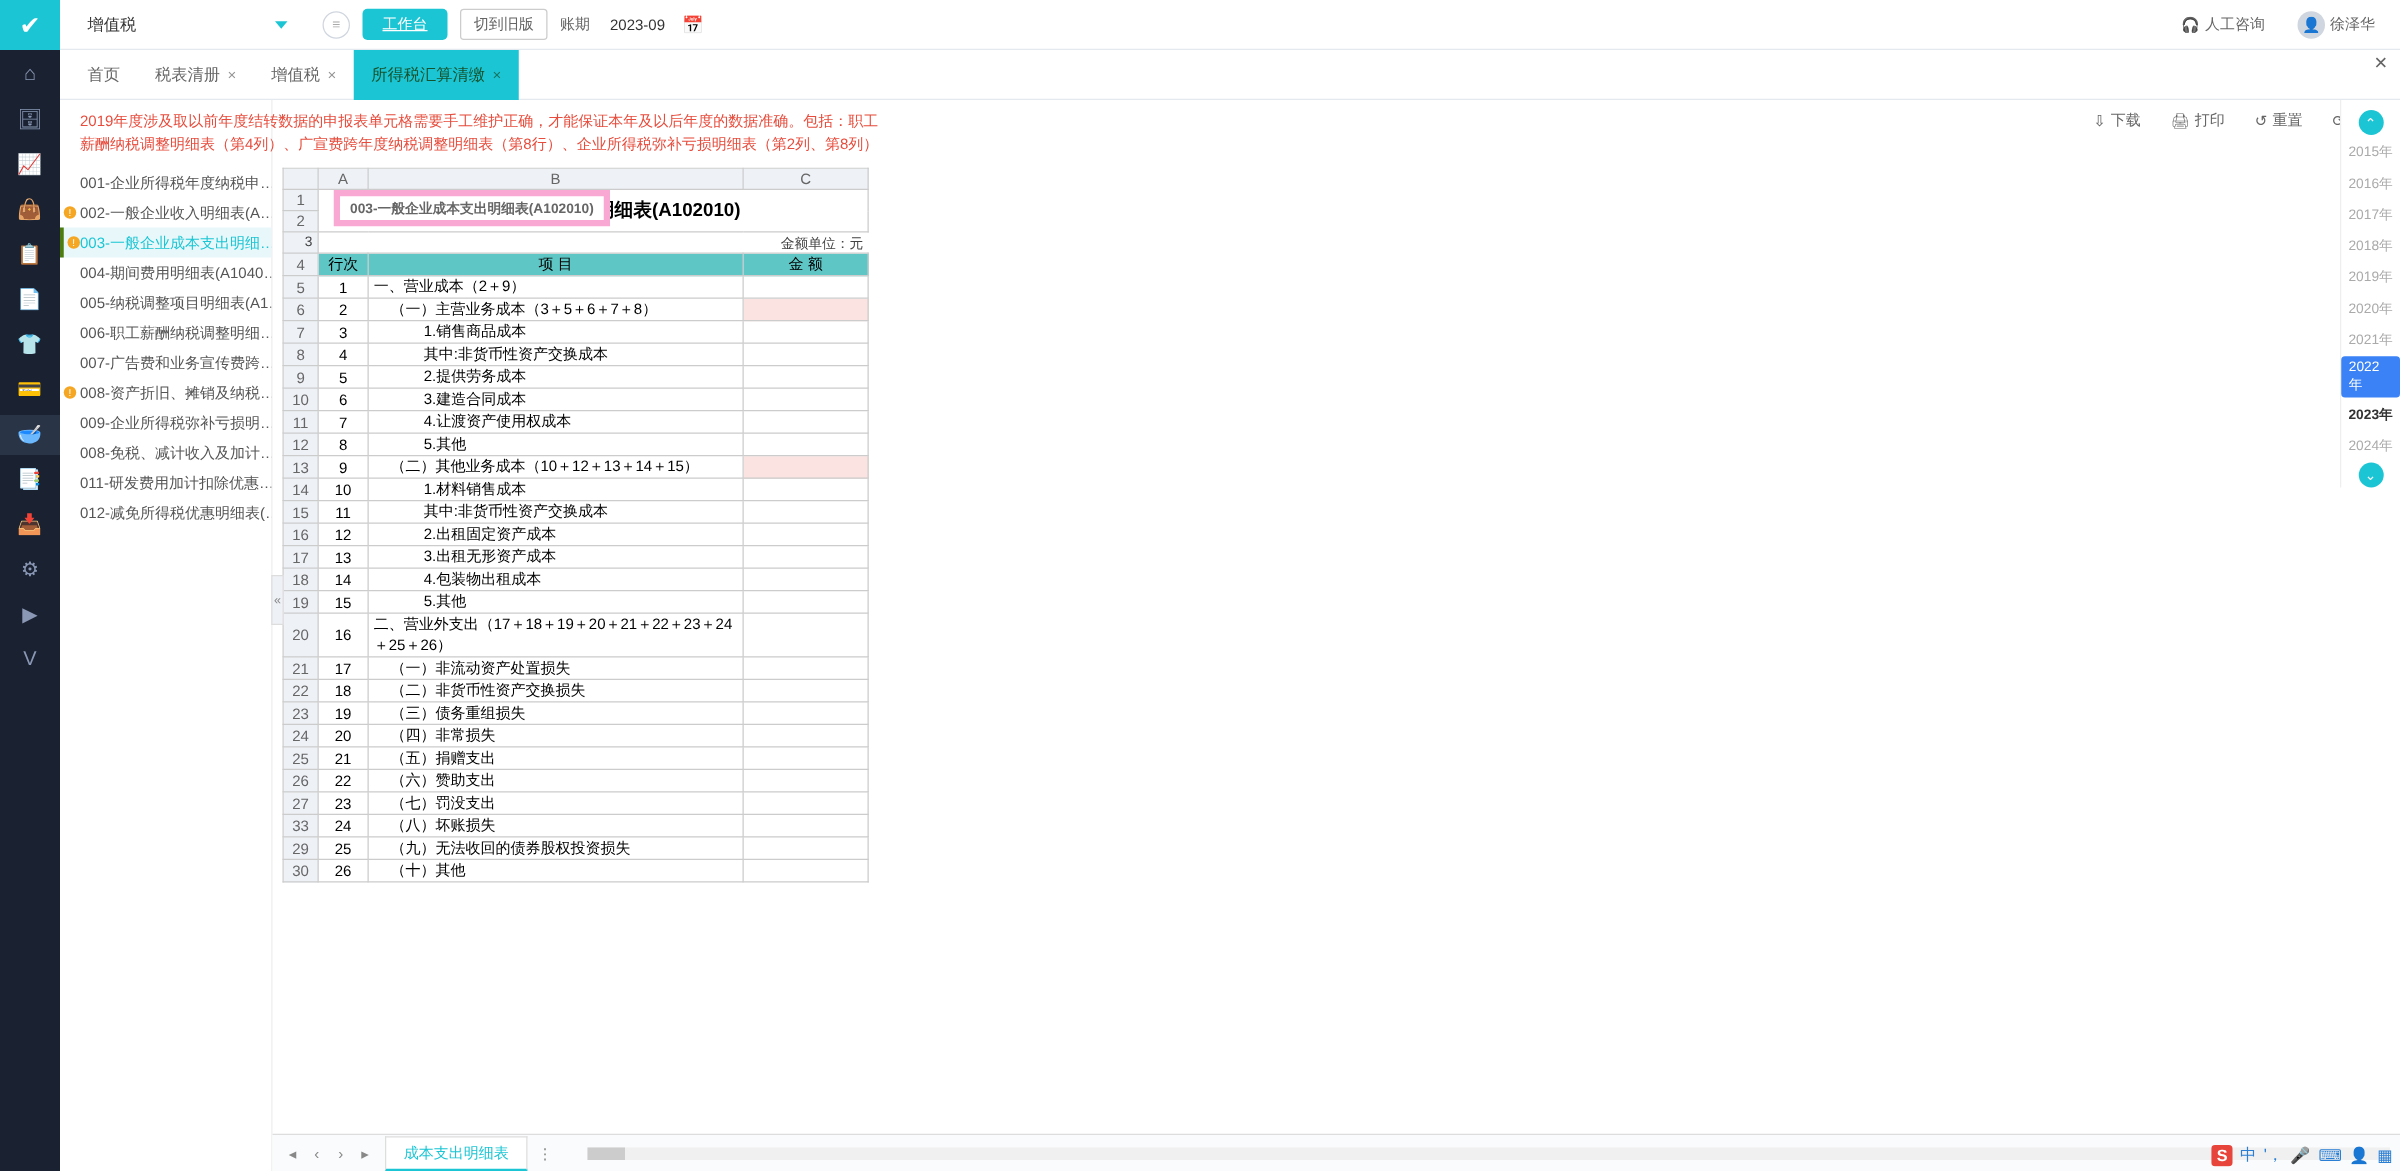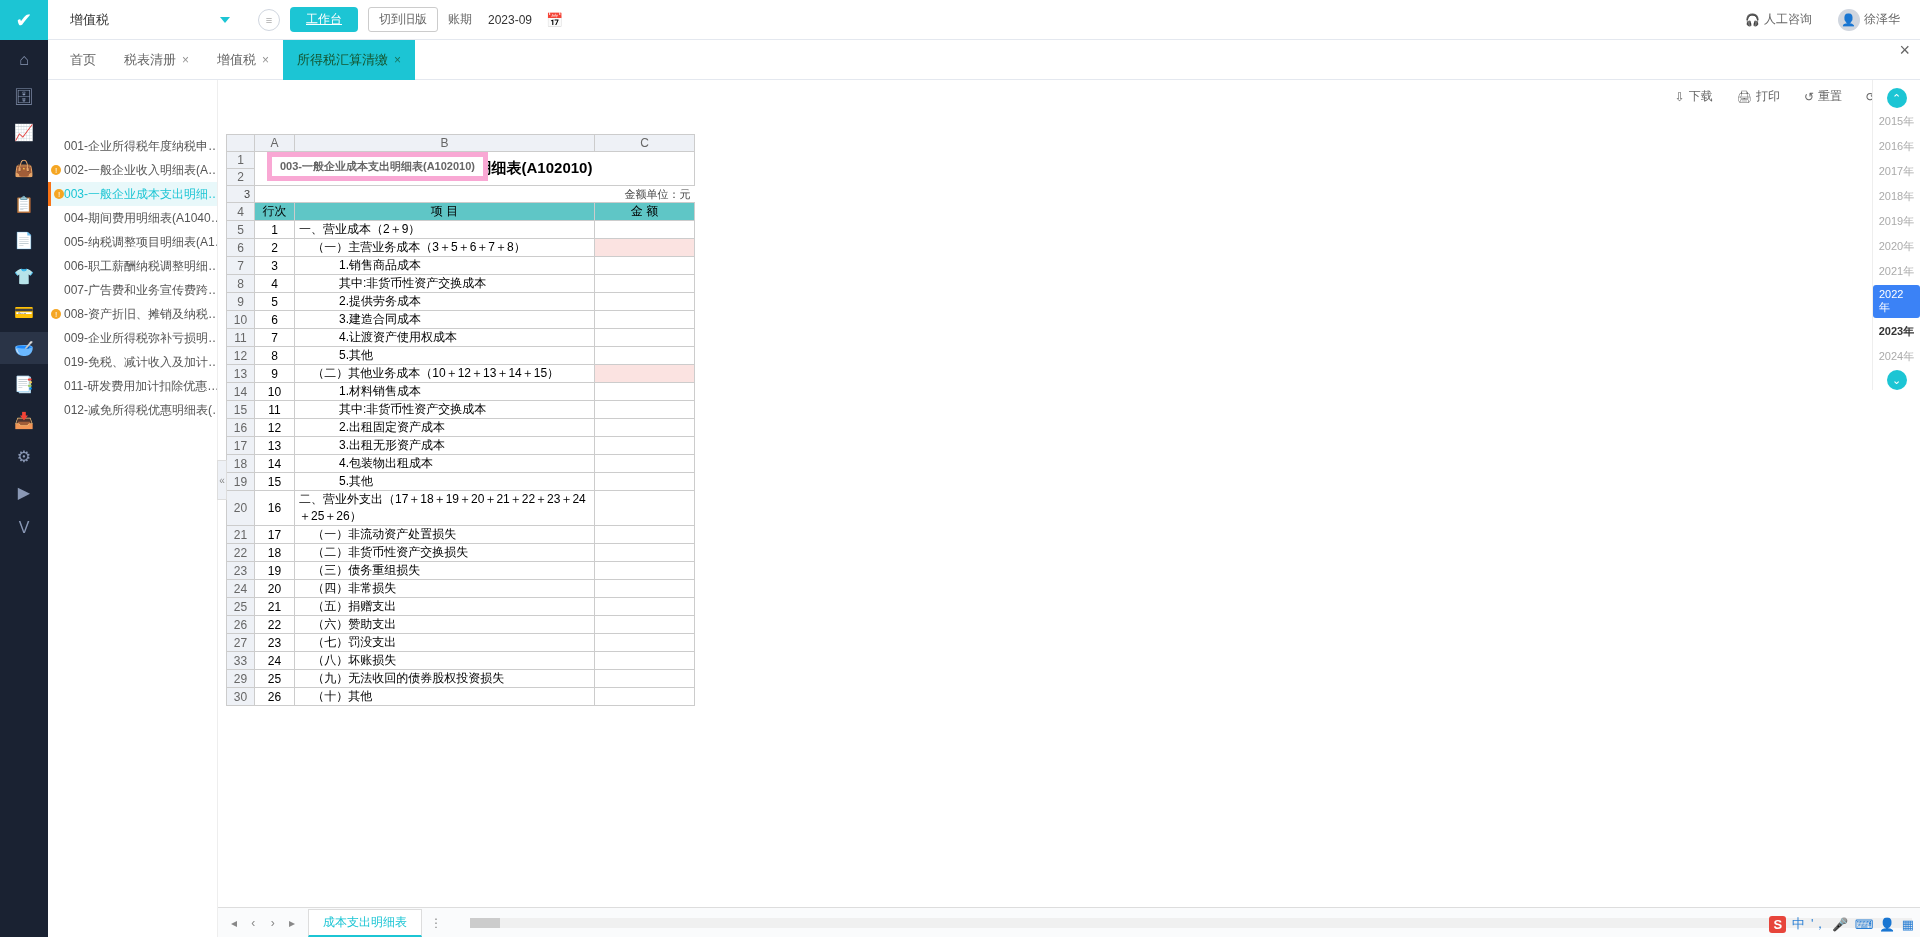--- a/index.html
+++ b/index.html
@@ -92,21 +92,21 @@
 .list-item {
   height: 24px; padding: 0 6px 0 16px; font-size: 12px; color: #555;
   display: flex; align-items: center; cursor: pointer; white-space: nowrap;
   overflow: hidden; text-overflow: ellipsis; position: relative;
 }
 .list-item.warn::before {
   content: "!"; position: absolute; left: 3px; width: 10px; height: 10px;
   border-radius: 50%; background: #f5a623; color: #fff; font-size: 8px;
   display: flex; align-items: center; justify-content: center;
 }
-.list-item.selected { background: #e8f8fa; border-left: 3px solid #f97316; color: #1cc5d4; padding-left: 13px; }
+.list-item.selected { background: #e8f8fa; border-left: 3px solid #4d7c0f; color: #1cc5d4; padding-left: 13px; }
 
 .sheet-area {
   flex: 1; padding-top: 54px; display: flex; flex-direction: column; min-width: 0;
   position: relative;
 }
 .collapse-handle {
   position: absolute; left: -1px; top: 380px; width: 10px; height: 40px;
   background: #eef1f6; border: 1px solid #ddd; display: flex; align-items: center;
   justify-content: center; font-size: 10px; color: #888; cursor: pointer;
 }
@@ -221,20 +221,21 @@
         </div>
         <div class="tab active">
           <span>所得税汇算清缴</span>
           <span class="close">×</span>
         </div>
         <span class="tabs-close">×</span>
     </div>
 
     <div class="content">
       <div class="notice-row">
+        <div class="notice">2019年度涉及取以前年度结转数据的申报表单元格需要手工维护正确，才能保证本年及以后年度的数据准确。包括：职工薪酬纳税调整明细表（第4列）、广宣费跨年度纳税调整明细表（第8行）、企业所得税弥补亏损明细表（第2列、第8列）</div>
         <div class="actions">
           <div class="action-btn">
               <span>⇩</span>
               <span>下载</span>
             </div>
           <div class="action-btn">
               <span>🖨</span>
               <span>打印</span>
             </div>
           <div class="action-btn">
@@ -251,21 +252,21 @@
       <div class="left-list" id="form-list">
           <div class="list-item">001-企业所得税年度纳税申…</div>
           <div class="list-item warn">002-一般企业收入明细表(A…</div>
           <div class="list-item warn selected">003-一般企业成本支出明细…</div>
           <div class="list-item">004-期间费用明细表(A1040…</div>
           <div class="list-item">005-纳税调整项目明细表(A1…</div>
           <div class="list-item">006-职工薪酬纳税调整明细…</div>
           <div class="list-item">007-广告费和业务宣传费跨…</div>
           <div class="list-item warn">008-资产折旧、摊销及纳税…</div>
           <div class="list-item">009-企业所得税弥补亏损明…</div>
-          <div class="list-item">019-免税、减计收入及加计…</div>
+          <div class="list-item">008-免税、减计收入及加计…</div>
           <div class="list-item">011-研发费用加计扣除优惠…</div>
           <div class="list-item">012-减免所得税优惠明细表(…</div>
         </div>
 
       <div class="sheet-area">
         <div class="collapse-handle">«</div>
         <div class="grid-wrap">
           <table class="grid">
             <tbody>
                 <tr>

